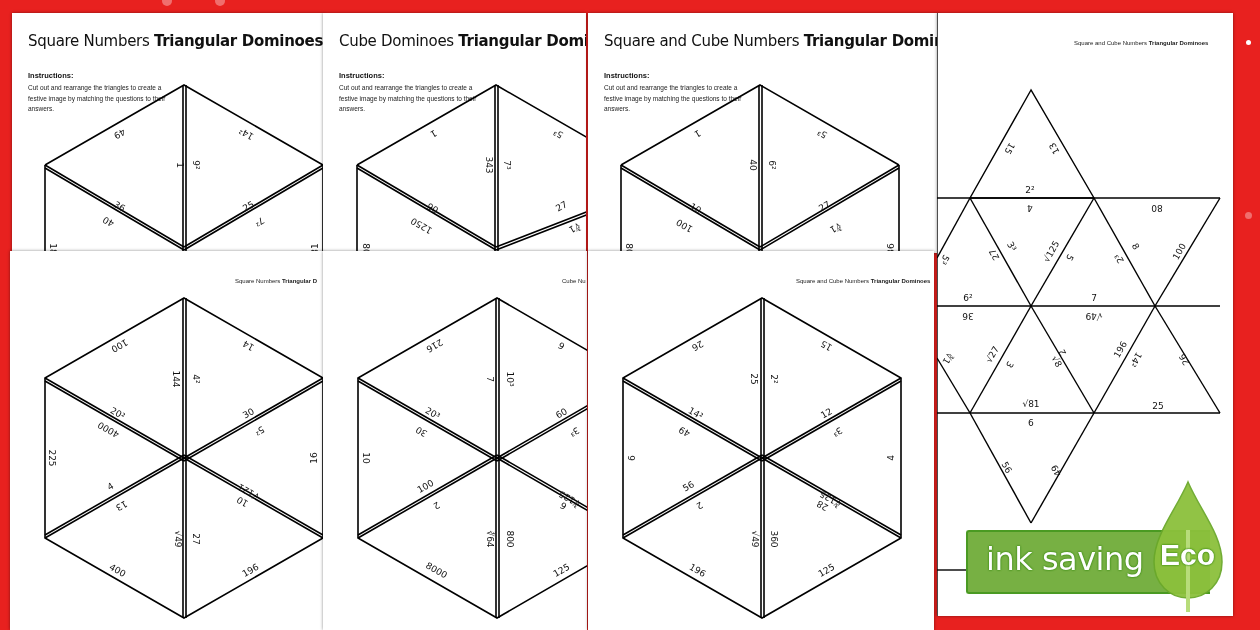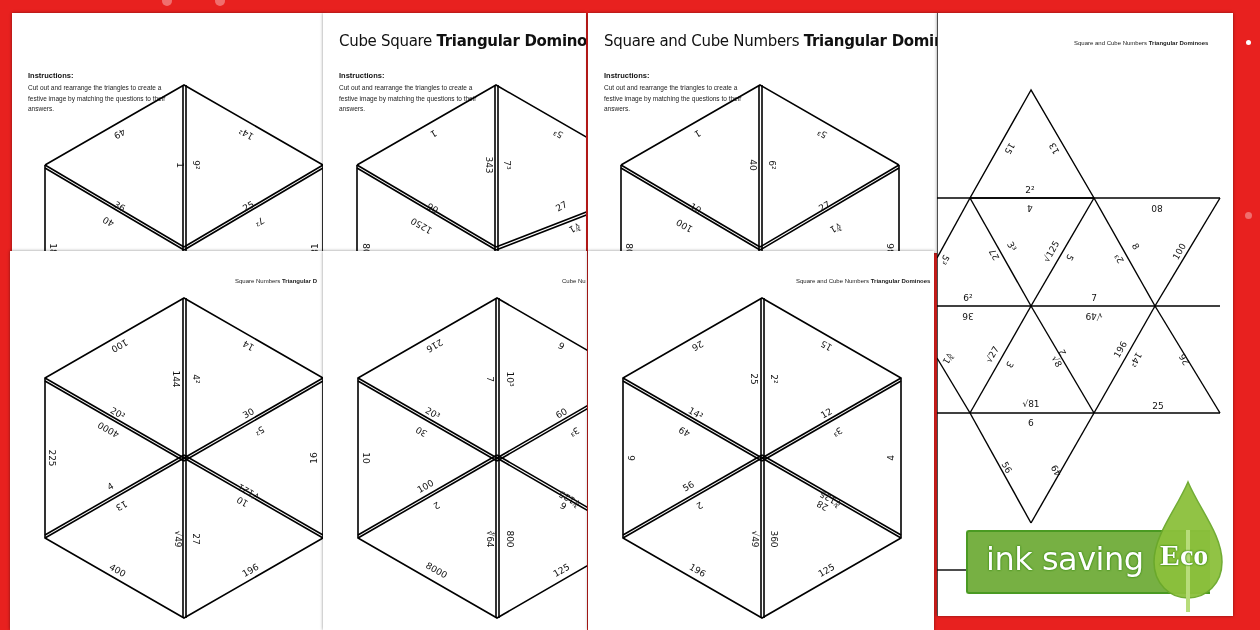--- a/index.html
+++ b/index.html
@@ -12,32 +12,33 @@
   .instr-head{position:absolute;left:16px;top:58px;font-size:7.5px;font-weight:bold;color:#111;}
   .instr-body{position:absolute;left:16px;top:70px;width:140px;font-size:6.5px;line-height:10.5px;color:#222;}
   .small-title{position:absolute;font-size:6px;color:#222;white-space:nowrap;}
   .small-title b{font-weight:bold;}
   svg.hex{position:absolute;left:0;top:0;overflow:visible;}
   svg text{font-family:"DejaVu Sans",sans-serif;font-size:9px;fill:#111;}
   .eco{position:absolute;left:966px;top:530px;width:244px;height:64px;background:#77b043;border:2px solid #4a9a22;border-right:none;border-radius:3px 0 0 3px;box-sizing:border-box;}
   .eco-text{position:absolute;left:18px;top:8px;font-size:32px;color:#fff;font-family:"DejaVu Sans",sans-serif;letter-spacing:-0.5px;
     text-shadow:0 0 2px #3a8a12,0 0 2px #3a8a12;}
   .eco-leaf{position:absolute;left:1150px;top:480px;width:76px;height:132px;}
-  .eco-word{position:absolute;left:1160px;top:538px;font-size:30px;font-weight:bold;color:#fff;font-family:Liberation Serif, serif;
+  .eco-word{position:absolute;left:1160px;top:538px;font-size:30px;font-weight:bold;color:#fff;font-family:Liberation Sans, sans-serif;
     text-shadow:0 0 2px #3a8a12,0 0 2px #3a8a12;}
 </style>
 </head>
 <body>
 
 <div class="bg-dot" style="left:162px;top:-4px;width:10px;height:10px;"></div>
 <div class="bg-dot" style="left:215px;top:-4px;width:10px;height:10px;"></div>
 <div class="bg-dot" style="left:1246px;top:40px;width:5px;height:5px;background:#fff;"></div>
 <div class="bg-dot" style="left:1245px;top:212px;width:7px;height:7px;"></div>
 
 <div class="page" style="left:12px;top:13px;width:312px;height:240px;z-index:1;">
+  <div class="page-title"><span>Square Numbers </span><b>Triangular Dominoes</b></div>
   <div class="instr-head">Instructions:</div>
   <div class="instr-body">Cut out and rearrange the triangles to create a festive image by matching the questions to their answers.</div>
   <svg class="hex" width="312" height="240">
     <g stroke="#000" stroke-width="1.6" fill="none">
       <polyline points="33,152 172,72 311,152"></polyline>
       <line x1="33" y1="152" x2="33" y2="240"></line>
         <line x1="311" y1="152" x2="311" y2="240"></line>
       <line x1="171" y1="72" x2="171" y2="240"></line>
         <line x1="174" y1="72" x2="174" y2="240"></line>
       <line x1="33" y1="152" x2="172" y2="234"></line>
@@ -52,21 +53,21 @@
     <text transform="translate(106,196) rotate(30)" text-anchor="middle">36</text>
     <text transform="translate(98,206) rotate(210)" text-anchor="middle">40</text>
     <text transform="translate(238,196) rotate(-30)" text-anchor="middle">25</text>
     <text transform="translate(246,206) rotate(150)" text-anchor="middle">7²</text>
     <text transform="translate(38,236) rotate(90)" text-anchor="middle">18</text>
     <text transform="translate(306,236) rotate(-90)" text-anchor="middle">81</text>
   </svg>
 </div>
 
 <div class="page" style="left:323px;top:13px;width:263px;height:240px;z-index:2;">
-  <div class="page-title" style="left:16px;"><span>Cube Square </span><b>Triangular Dominoes</b></div>
+  <div class="page-title" style="left:16px;"><span>Cube Dominoes </span><b>Triangular Dominoes</b></div>
   <div class="instr-head">Instructions:</div>
   <div class="instr-body">Cut out and rearrange the triangles to create a festive image by matching the questions to their answers.</div>
   <svg class="hex" width="263" height="240">
     <g stroke="#000" stroke-width="1.6" fill="none">
       <polyline points="34,152 173,72 312,152"></polyline>
       <line x1="34" y1="152" x2="34" y2="240"></line>
       <line x1="172" y1="72" x2="172" y2="240"></line>
         <line x1="175" y1="72" x2="175" y2="240"></line>
       <line x1="34" y1="152" x2="173" y2="234"></line>
         <line x1="34" y1="155" x2="173" y2="237"></line>

